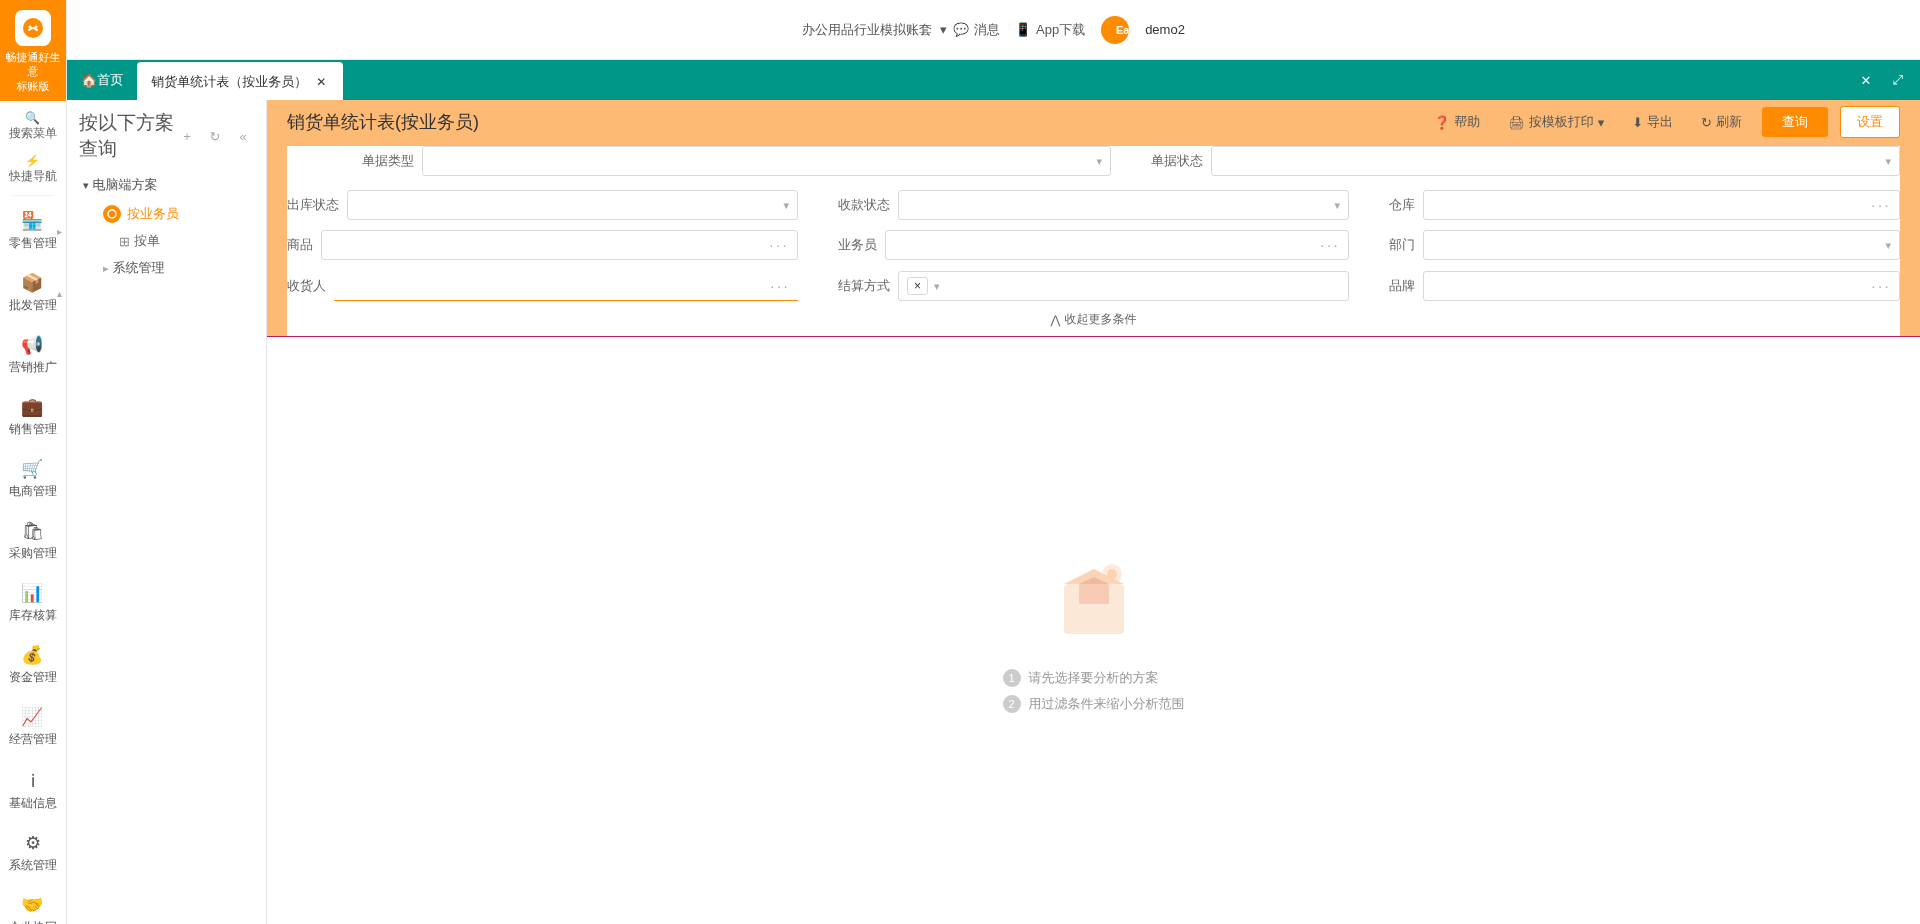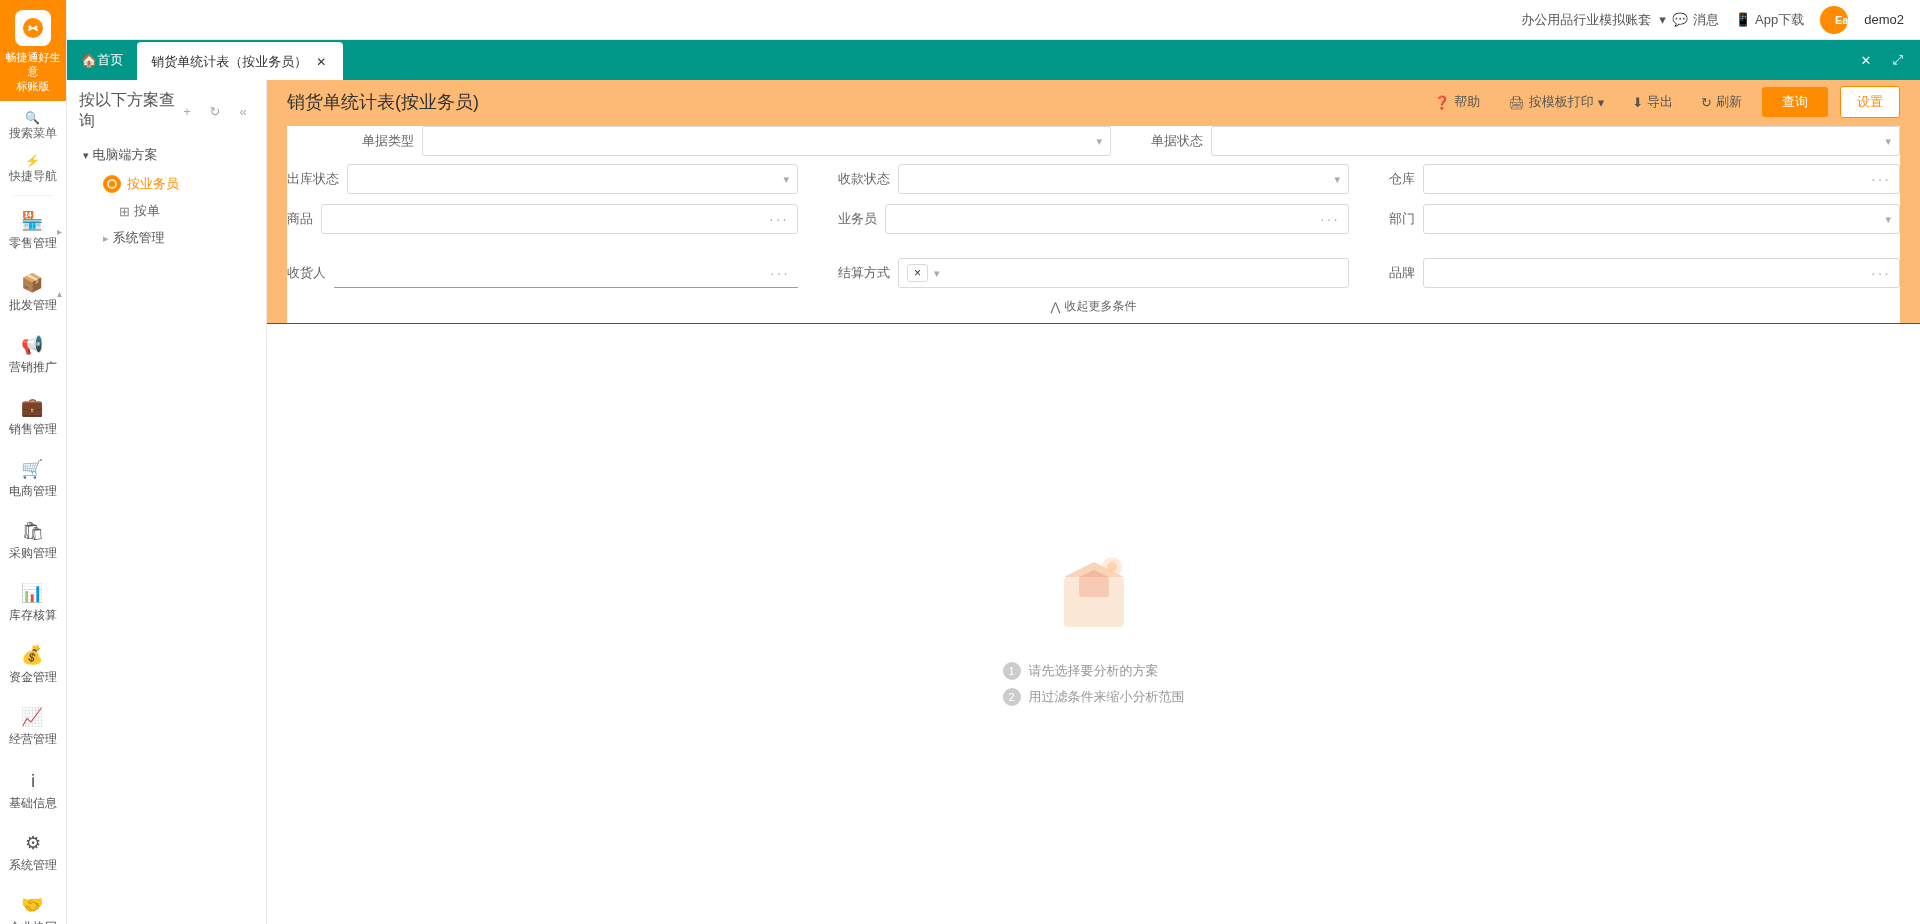--- a/index.html
+++ b/index.html
@@ -16,21 +16,21 @@
     .sidebar-divider { width: 60%; height: 1px; background: #f0f0f0; margin: 4px auto; }
     .sidebar-menu { width: 100%; display: flex; flex-direction: column; align-items: center; overflow-y: auto; flex: 1; }
     .sidebar-item { width: 100%; display: flex; flex-direction: column; align-items: center; padding: 10px 4px; cursor: pointer; color: #555; font-size: 12px; position: relative; }
     .sidebar-item .item-icon { font-size: 18px; margin-bottom: 3px; }
     .sidebar-item .arrow { position: absolute; right: 4px; top: 50%; transform: translateY(-50%); font-size: 10px; color: #aaa; }
 
     
     .main-area { flex: 1; display: flex; flex-direction: column; overflow: hidden; }
 
     
-    .top-header { height: 40px; background: #fff; display: flex; align-items: center; justify-content: flex-end; padding: 0 16px; border-bottom: 1px solid #e8e8e8; gap: 7px; }
+    .top-header { height: 60px; background: #fff; display: flex; align-items: center; justify-content: center; padding: 0 16px; border-bottom: 1px solid #e8e8e8; gap: 7px; }
     .header-left { display: flex; align-items: center; gap: 8px; color: #555; font-size: 13px; cursor: pointer; }
     .header-right { display: flex; align-items: center; gap: 16px; }
     .header-btn { display: flex; align-items: center; gap: 4px; color: #555; font-size: 13px; cursor: pointer; }
     .avatar { width: 28px; height: 28px; border-radius: 50%; background: #ff8c00; overflow: hidden; display: flex; align-items: center; justify-content: center; }
 
     
     .tab-bar { height: 40px; background: #009688; display: flex; align-items: center; padding: 0 0; }
     .tab { display: flex; align-items: center; padding: 0 14px; height: 100%; color: #fff; font-size: 13px; cursor: pointer; white-space: nowrap; }
     .tab.home { background: transparent; }
     .tab.active { background: #fff; color: #333; border-radius: 4px 4px 0 0; margin-top: 4px; }
@@ -38,21 +38,21 @@
     .tab-spacer { flex: 1; }
     .tab-actions { display: flex; align-items: center; padding-right: 8px; gap: 4px; }
     .tab-action-btn { width: 28px; height: 28px; display: flex; align-items: center; justify-content: center; cursor: pointer; color: #fff; border-radius: 3px; }
 
     
     .page-content { flex: 1; display: flex; overflow: hidden; background: #f5f5f5; }
 
     
     .left-panel { width: 200px; background: #fff; border-right: 1px solid #e8e8e8; display: flex; flex-direction: column; padding: 10px 0; }
     .left-panel-header { display: flex; align-items: center; justify-content: space-between; padding: 0 12px 8px; }
-    .left-panel-title { font-size: 16px; color: #555; }
+    .left-panel-title { font-size: 19px; color: #555; }
     .left-panel-actions { display: flex; gap: 6px; }
     .left-panel-action { width: 22px; height: 22px; display: flex; align-items: center; justify-content: center; cursor: pointer; color: #aaa; border-radius: 3px; }
     .tree-section { padding: 0 8px; }
     .tree-parent { display: flex; align-items: center; gap: 4px; padding: 6px 8px; cursor: pointer; color: #555; font-size: 13px; }
     .tree-child { padding: 5px 8px 5px 28px; cursor: pointer; font-size: 13px; color: #555; display: flex; align-items: center; gap: 6px; }
     .tree-child.active { color: #ff8c00; font-weight: 500; align-items: center; }
     .tree-sub { padding: 4px 8px 4px 44px; cursor: pointer; font-size: 13px; color: #666; display: flex; align-items: center; gap: 4px; }
     .tree-sub-parent { display: flex; align-items: center; gap: 4px; padding: 5px 8px 5px 28px; cursor: pointer; font-size: 13px; color: #555; }
 
     
@@ -297,21 +297,21 @@
               <span>刷新</span>
             </div>
             <button class="query-btn">查询</button>
             <button class="settings-btn">设置</button>
           </div>
         </div>
 
         <div class="filter-area" style="padding:0 0 0 0;">
 
 
-          <div class="filter-row" style="margin-bottom:8px;">
+          <div class="filter-row" style="margin-bottom:14px;">
             <div style="width:75px;"></div>
             <div class="filter-item">
               <span class="filter-label">单据类型</span>
               <div class="filter-control">
                 <span style="color:#ccc;"></span>
                 <span class="caret">▾</span>
               </div>
             </div>
             <div style="width:40px;"></div>
             <div class="filter-item">
@@ -342,21 +342,21 @@
             <div style="width:40px;"></div>
             <div class="filter-item">
               <span class="filter-label">仓库</span>
               <div class="filter-control">
                 <span style="color:#ccc;"></span>
                 <span class="dots">···</span>
               </div>
             </div>
           </div>
 
-          <div class="filter-row" style="margin-bottom:24px;">
+          <div class="filter-row" style="margin-bottom:11px;">
             <div class="filter-item">
               <span class="filter-label">商品</span>
               <div class="filter-control">
                 <span style="color:#ccc;"></span>
                 <span class="dots">···</span>
               </div>
             </div>
             <div style="width:40px;"></div>
             <div class="filter-item">
               <span class="filter-label">业务员</span>

